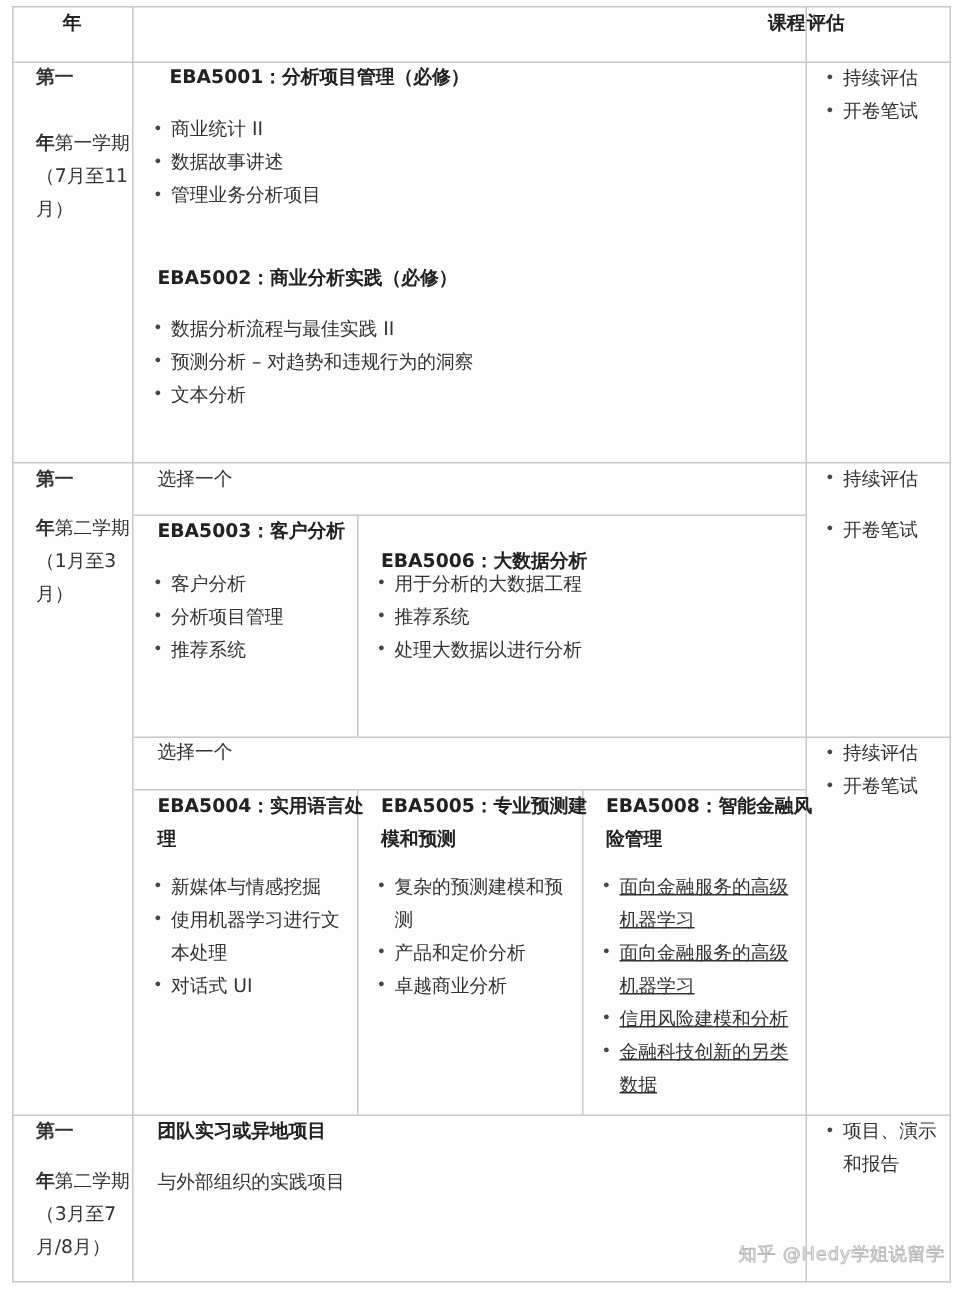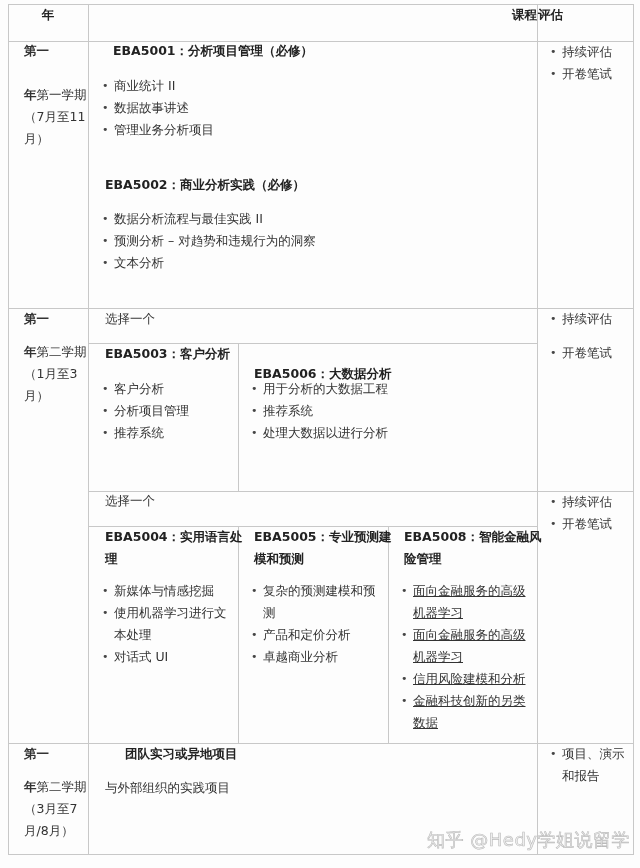--- a/index.html
+++ b/index.html
@@ -9,21 +9,21 @@
     .h { height:1px; }
     .v { width:1px; }
     .txt { position:absolute; white-space:nowrap; line-height:22px; }
     .bold { font-weight:bold; color:#222; }
     ul { list-style:none; margin:0; padding:0; position:absolute; }
     li { position:relative; padding-left:14px; line-height:22px; white-space:nowrap; }
     li::before { content:"•"; position:absolute; left:2px; top:0; color:#444; font-size:11px; }
     .wrap li { white-space:normal; }
     .yearcell { position:absolute; line-height:22px; font-size:12.5px; }
     .yearcell span.b { font-weight:bold; }
-    .wm { position:absolute; right:10px; top:828px; font-size:18px; color:#eee;
+    .wm { position:absolute; right:10px; top:828px; font-size:12px; color:#eee;
       -webkit-text-stroke:0.6px #bbb; white-space:nowrap; letter-spacing:0.5px; }
   </style>
 </head>
 <body>
 
 <div>
 
   <div class="ln h" style="left:8px;top:4px;width:626px;"></div>
   <div class="ln h" style="left:8px;top:41px;width:626px;"></div>
   <div class="ln h" style="left:8px;top:308px;width:626px;"></div>
@@ -128,20 +128,20 @@
     <li>开卷笔试</li>
   </ul>
 
   <div class="yearcell" style="left:24px;top:743px;">
     <div style="font-weight:bold;">第一</div>
     <div style="height:11px;"></div>
     <div><span class="b">年</span><span>第二学期</span></div>
     <div>（3月至7</div>
     <div>月/8月）</div>
   </div>
-  <div class="txt bold" style="left:105px;top:743px;margin-left:20px;">团队实习或异地项目</div>
+  <div class="txt bold" style="left:105px;top:743px;">团队实习或异地项目</div>
   <div class="txt" style="left:105px;top:777px;">与外部组织的实践项目</div>
   <ul class="wrap" style="left:548px;top:743px;width:84px;">
     <li>项目、演示和报告</li>
   </ul>
 </div>
 
 <div class="wm">知乎 @Hedy学姐说留学</div>
 
 </body></html>

